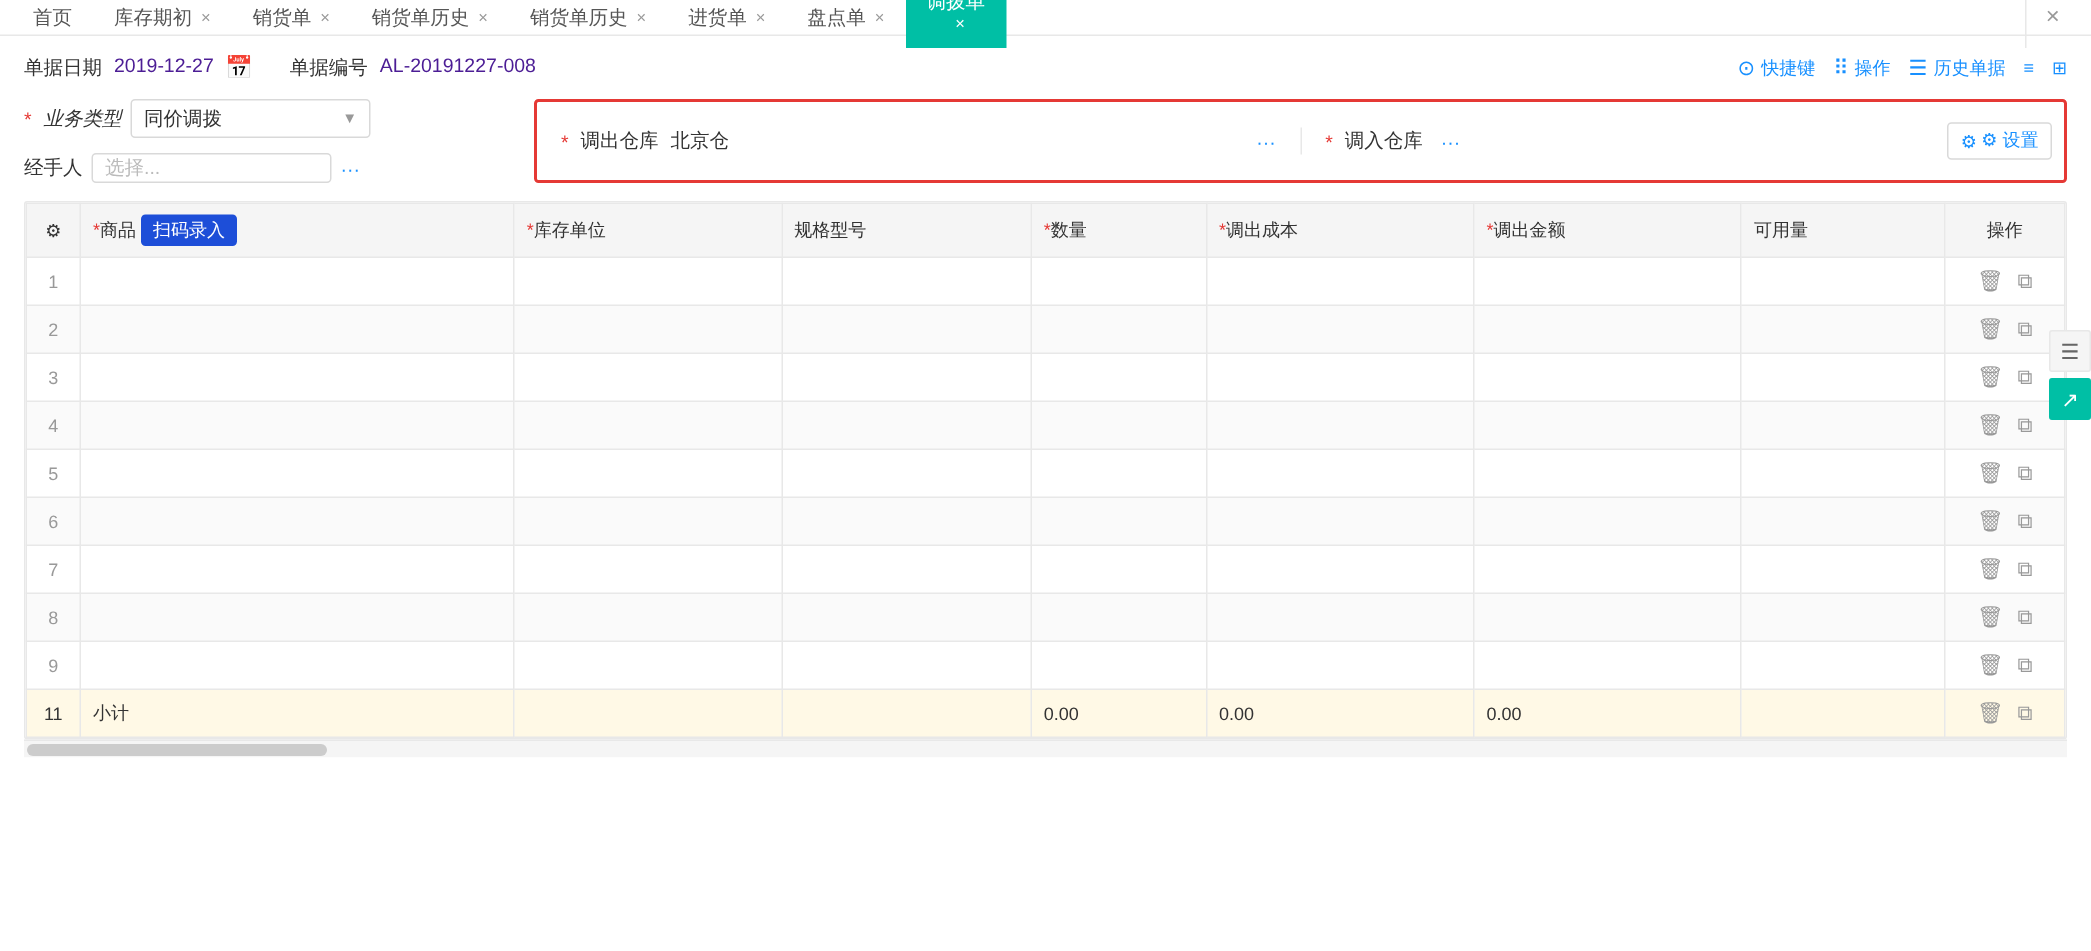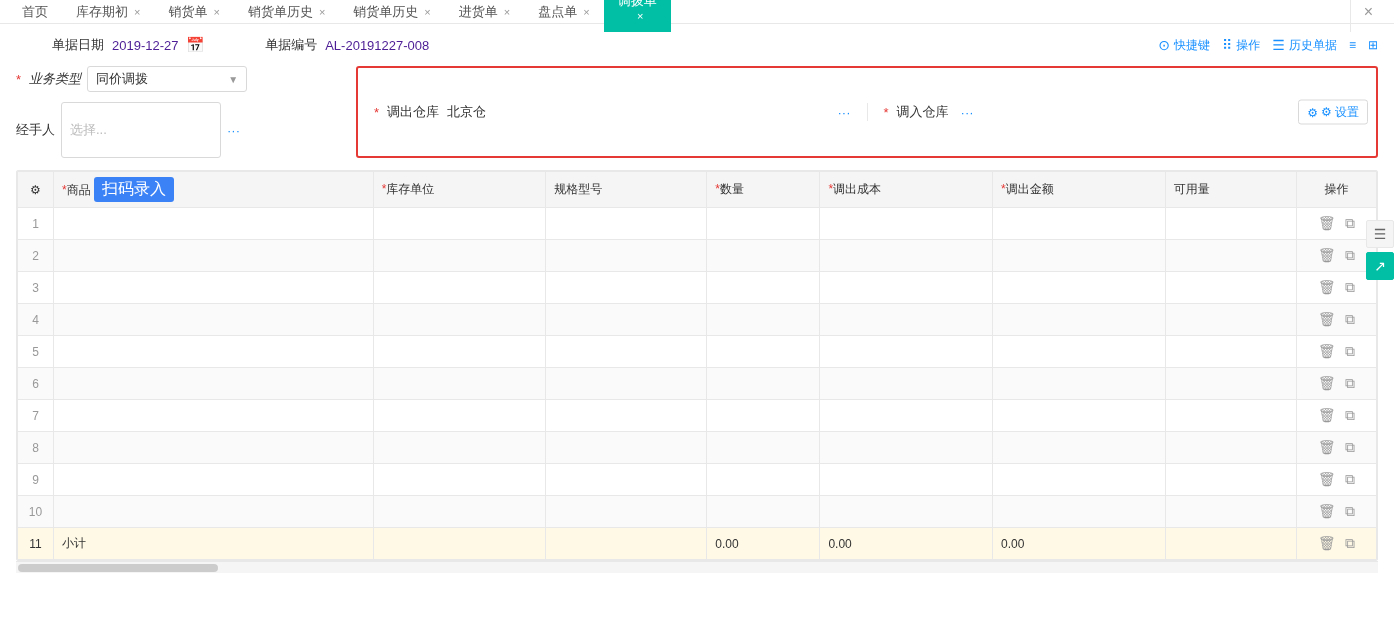--- a/index.html
+++ b/index.html
@@ -64,25 +64,23 @@
 
     
     .header-row {
       display: flex;
       align-items: center;
       margin-bottom: 12px;
       gap: 24px;
     }
     .header-field {
       display: flex;
-      align-items: center;
       gap: 8px;
       font-size: 13px;
       color: #333;
-      margin-left: 36px;
     }
     .header-field .label { color: #333; }
     .header-field .value { color: #4c1d95; font-weight: 400; }
     .calendar-icon {
       color: #1890ff;
       cursor: pointer;
       font-size: 15px;
     }
     .header-right {
       margin-left: auto;
@@ -148,21 +146,21 @@
     .business-type-select .arrow { color: #999; font-size: 10px; }
 
     .handler-field {
       display: flex;
       align-items: center;
       gap: 6px;
     }
     .handler-input {
       border: 1px solid #d9d9d9;
       border-radius: 3px;
-      padding: 18px 8px;
+      padding: 0 8px;
       min-width: 160px;
       color: #bbb;
       cursor: pointer;
     }
     .handler-more {
       color: #1890ff;
       cursor: pointer;
     }
 
     .warehouse-section {
@@ -254,26 +252,26 @@
       text-align: center;
       white-space: nowrap;
     }
     .op-btn {
       color: #999;
       cursor: pointer;
       font-size: 14px;
       margin: 0 3px;
     }
     .scan-btn {
-      background: #3b82f6;
+      background: #1d4ed8;
       color: #fff;
       border: none;
       border-radius: 3px;
       padding: 2px 8px;
-      font-size: 16px;
+      font-size: 12px;
       cursor: pointer;
     }
     .gear-th {
       width: 36px;
       text-align: center;
     }
     .op-th {
       width: 80px;
       text-align: center;
     }
@@ -578,34 +576,20 @@
         <td></td>
         <td></td>
         <td></td>
         <td></td>
         <td></td>
         <td class="op-cell">
           <span class="op-btn">🗑</span>
           <span class="op-btn">⧉</span>
         </td>
       </tr>
-          <tr>
-        <td class="row-num">10</td>
-        <td></td>
-        <td></td>
-        <td></td>
-        <td></td>
-        <td></td>
-        <td></td>
-        <td></td>
-        <td class="op-cell">
-          <span class="op-btn">🗑</span>
-          <span class="op-btn">⧉</span>
-        </td>
-      </tr>
           <tr class="subtotal-row">
         <td class="row-num">11</td>
         <td>小计</td>
         <td></td>
         <td></td>
         <td>0.00</td>
         <td>0.00</td>
         <td>0.00</td>
         <td></td>
         <td class="op-cell">

